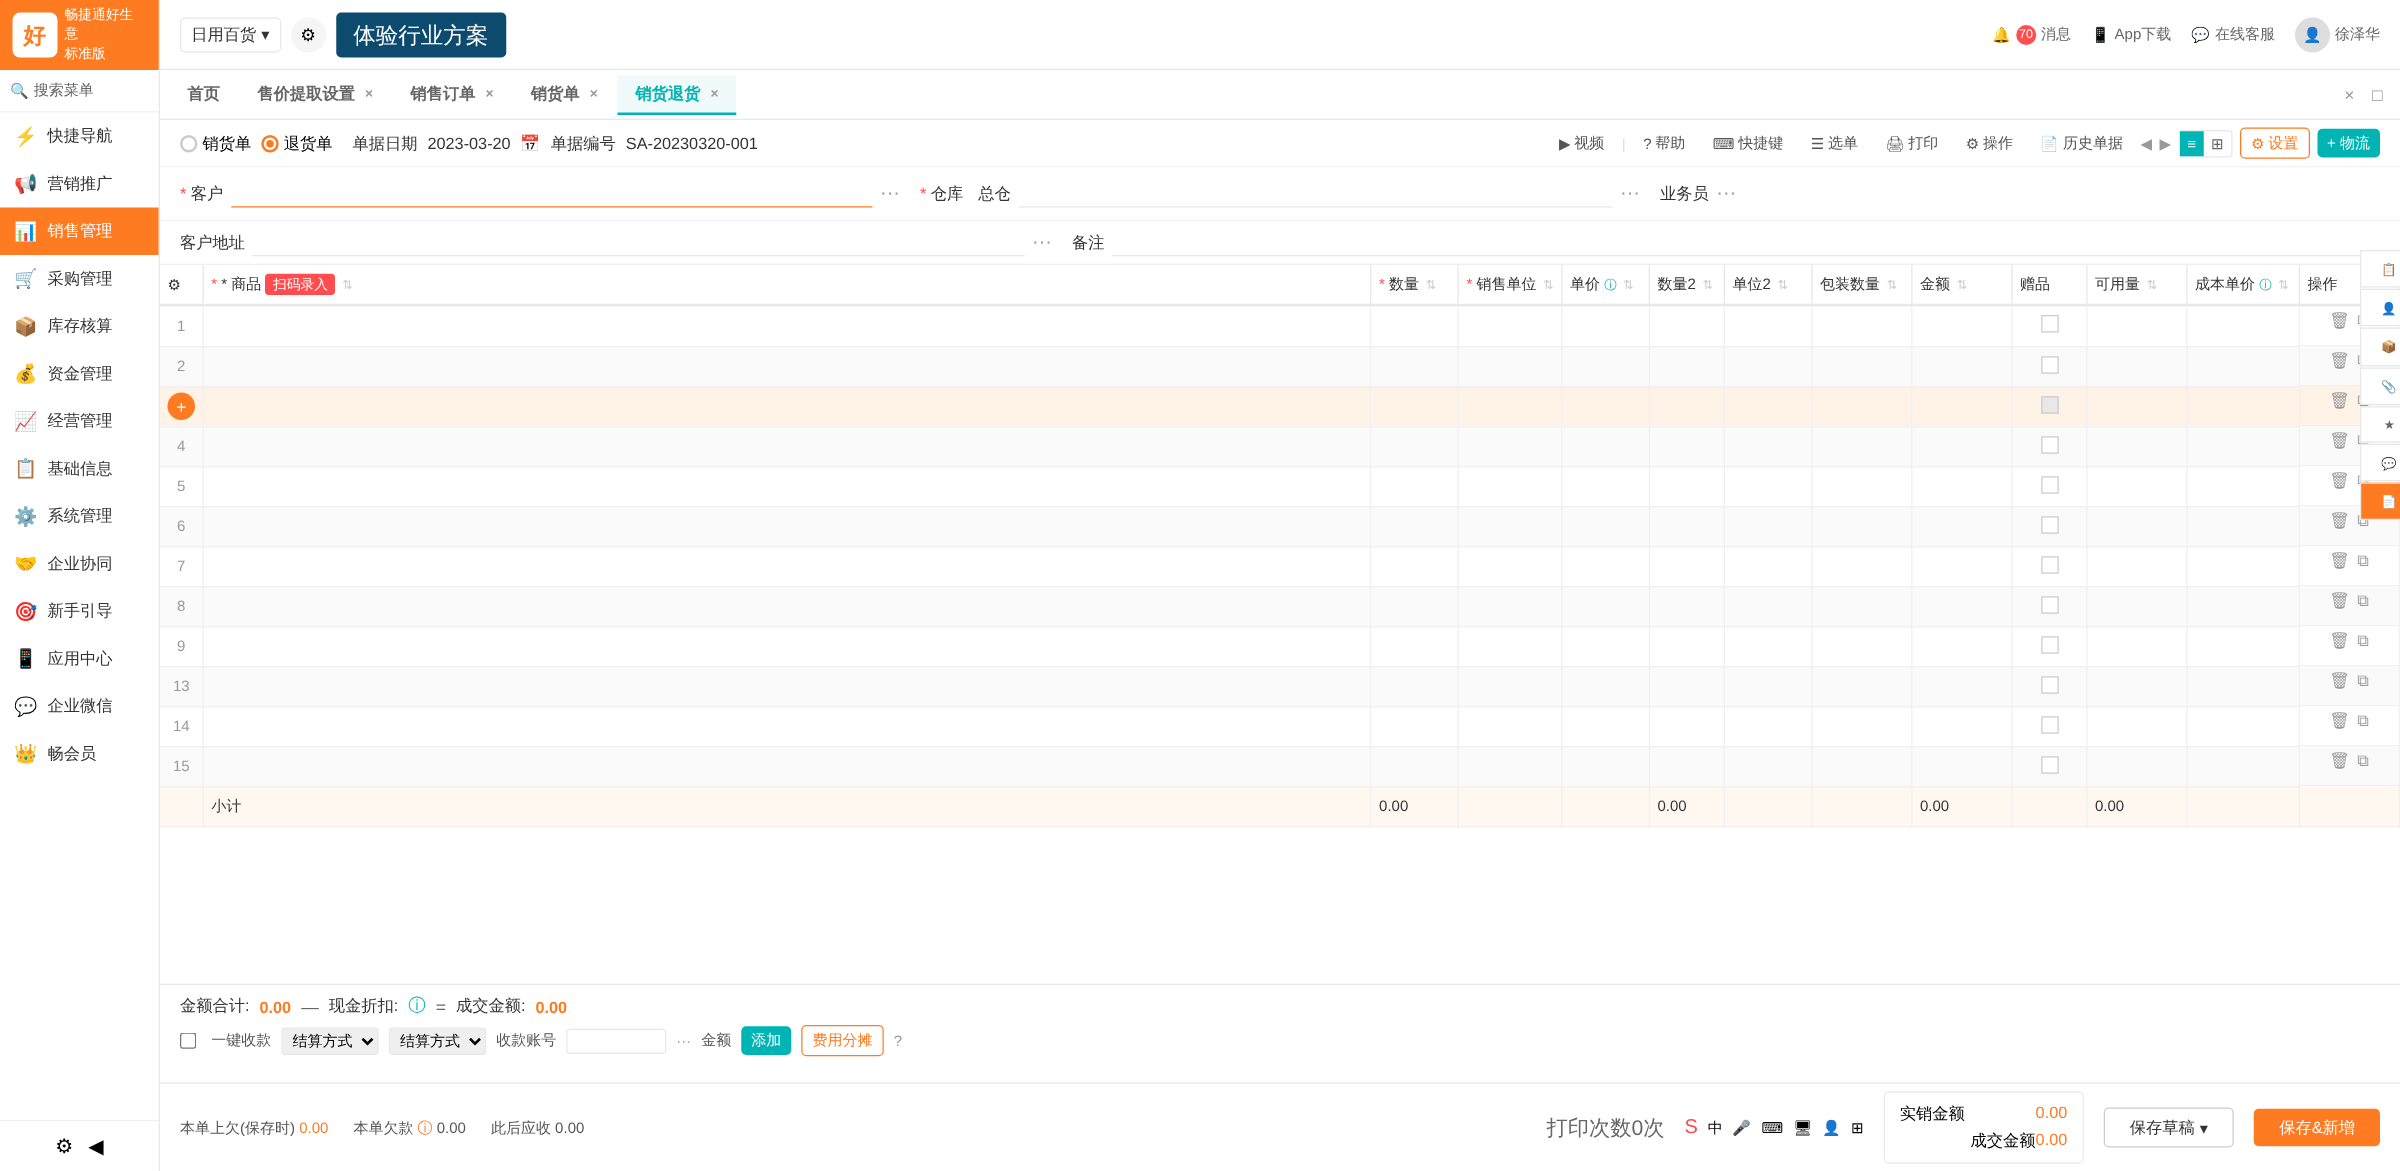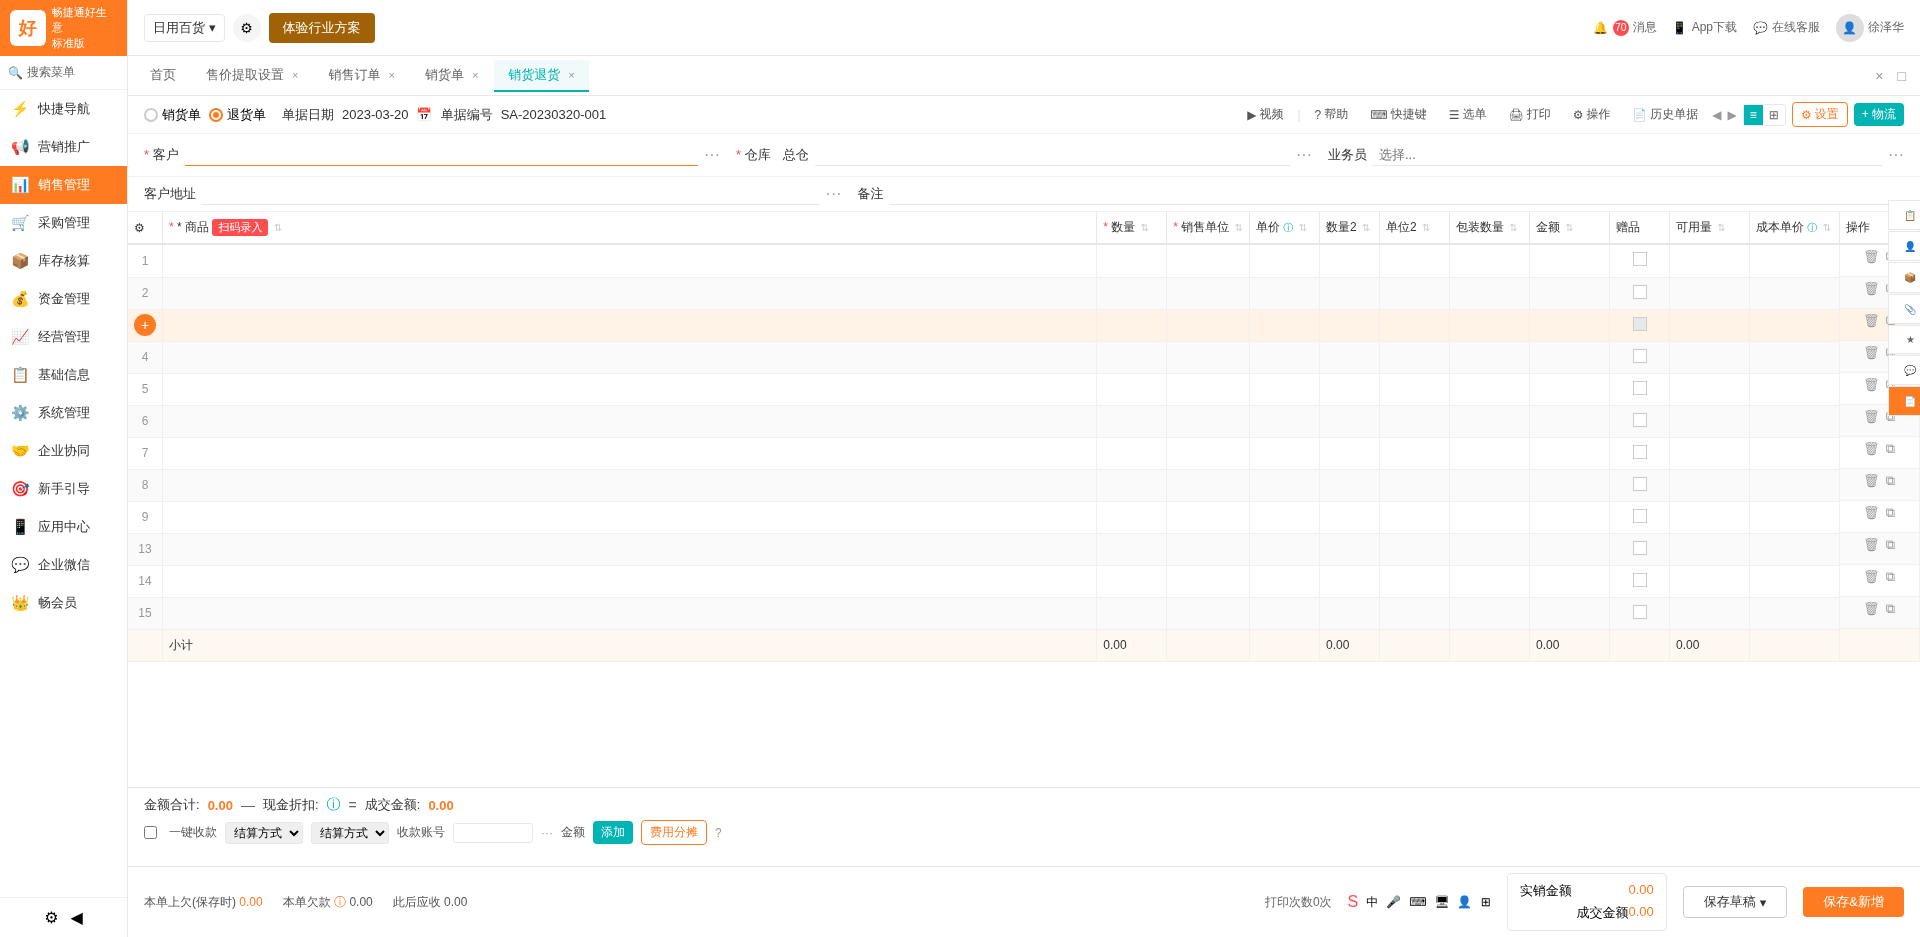--- a/index.html
+++ b/index.html
@@ -40,40 +40,41 @@
       height: 56px; background: #fff; border-bottom: 1px solid #e8e8e8;
       display: flex; align-items: center; justify-content: space-between; padding: 0 16px;
     }
     .header-left { display: flex; align-items: center; gap: 8px; }
     .header-dropdown {
       display: flex; align-items: center; gap: 4px; color: #333; font-size: 13px; cursor: pointer;
       padding: 4px 8px; border: 1px solid #e8e8e8; border-radius: 4px;
     }
     .settings-btn { width: 28px; height: 28px; border-radius: 50%; background: #f5f5f5; display: flex; align-items: center; justify-content: center; cursor: pointer; font-size: 14px; }
     .experience-btn {
-      background: #a16207; color: #fff; border: none; border-radius: 4px;
-      padding: 6px 14px; cursor: pointer; font-size: 13px;
+      background: #0c4a6e; color: #fff; border: none; border-radius: 4px;
+      padding: 6px 14px; cursor: pointer; font-size: 18px;
     }
     .header-right { display: flex; align-items: center; gap: 16px; }
     .header-icon-group { display: flex; align-items: center; gap: 4px; color: #666; font-size: 12px; cursor: pointer; }
     .notification-badge {
       background: #ff4d4f; color: #fff; border-radius: 50%; width: 16px; height: 16px;
       font-size: 10px; display: flex; align-items: center; justify-content: center;
     }
     .user-avatar { width: 28px; height: 28px; border-radius: 50%; background: #ddd; display: flex; align-items: center; justify-content: center; }
 
     
     .tab-bar {
       height: 40px; background: #fff; border-bottom: 1px solid #e8e8e8;
       display: flex; align-items: center; padding: 0 8px; gap: 2px;
     }
     .tab {
       display: flex; align-items: center; gap: 4px; padding: 6px 14px;
       cursor: pointer; font-size: 13px; color: #666; border-bottom: 2px solid transparent;
       white-space: nowrap;
+      font-weight: bold;
     }
     .tab.active { color: #00b4b4; border-bottom: 2px solid #00b4b4; background: #f0fafa; }
     .tab .tab-close { font-size: 11px; color: #999; margin-left: 4px; }
 
     
     .toolbar-row {
       background: #fff; padding: 6px 16px; border-bottom: 1px solid #f0f0f0;
       display: flex; align-items: center; justify-content: space-between;
     }
     .toolbar-left { display: flex; align-items: center; gap: 16px; }
@@ -412,21 +413,20 @@
         <span class="field-dots">···</span>
       </div>
       <div class="form-field" style="flex:2;">
         <span class="form-label"><span class="required-star">*</span> <span>仓库</span></span>
         <span style="margin-left:6px; font-size:13px; color:#333;">总仓</span>
         <input class="form-input" style="min-width: 100px;">
         <span class="field-dots">···</span>
       </div>
       <div class="form-field" style="flex:2;">
         <span class="form-label">业务员</span>
-        <input class="form-input" style="min-width: 100px;" placeholder="选择...">
         <span class="field-dots">···</span>
       </div>
     </div>
 
     <div class="form-row2">
       <div class="form-field" style="flex:2;">
         <span class="form-label">客户地址</span>
         <input class="form-input" style="min-width: 200px;">
         <span class="field-dots">···</span>
       </div>
@@ -760,21 +760,21 @@
           <span>本单欠款</span>
           <span style="color:#ff7b22;">ⓘ</span>
           <span>0.00</span>
         </span>
         <span>
           <span>此后应收</span>
           <span>0.00</span>
         </span>
       </div>
       <div style="display:flex; align-items:center; gap:16px;">
-        <span style="font-size:12px; color:#666;">打印次数0次</span>
+        <span style="font-size:17px; color:#666;">打印次数0次</span>
         <div style="display:flex; gap:8px; align-items:center;">
           <span style="font-size:16px; color:#ff4d4f;">S</span>
           <span>中</span>
           <span style="cursor:pointer;">🎤</span>
           <span style="cursor:pointer;">⌨</span>
           <span style="cursor:pointer;">🖥</span>
           <span style="cursor:pointer;">👤</span>
           <span style="cursor:pointer;">⊞</span>
         </div>
         <div style="background:#fff; border:1px solid #e8e8e8; border-radius:4px; padding:6px 12px; font-size:13px; min-width:160px;">

